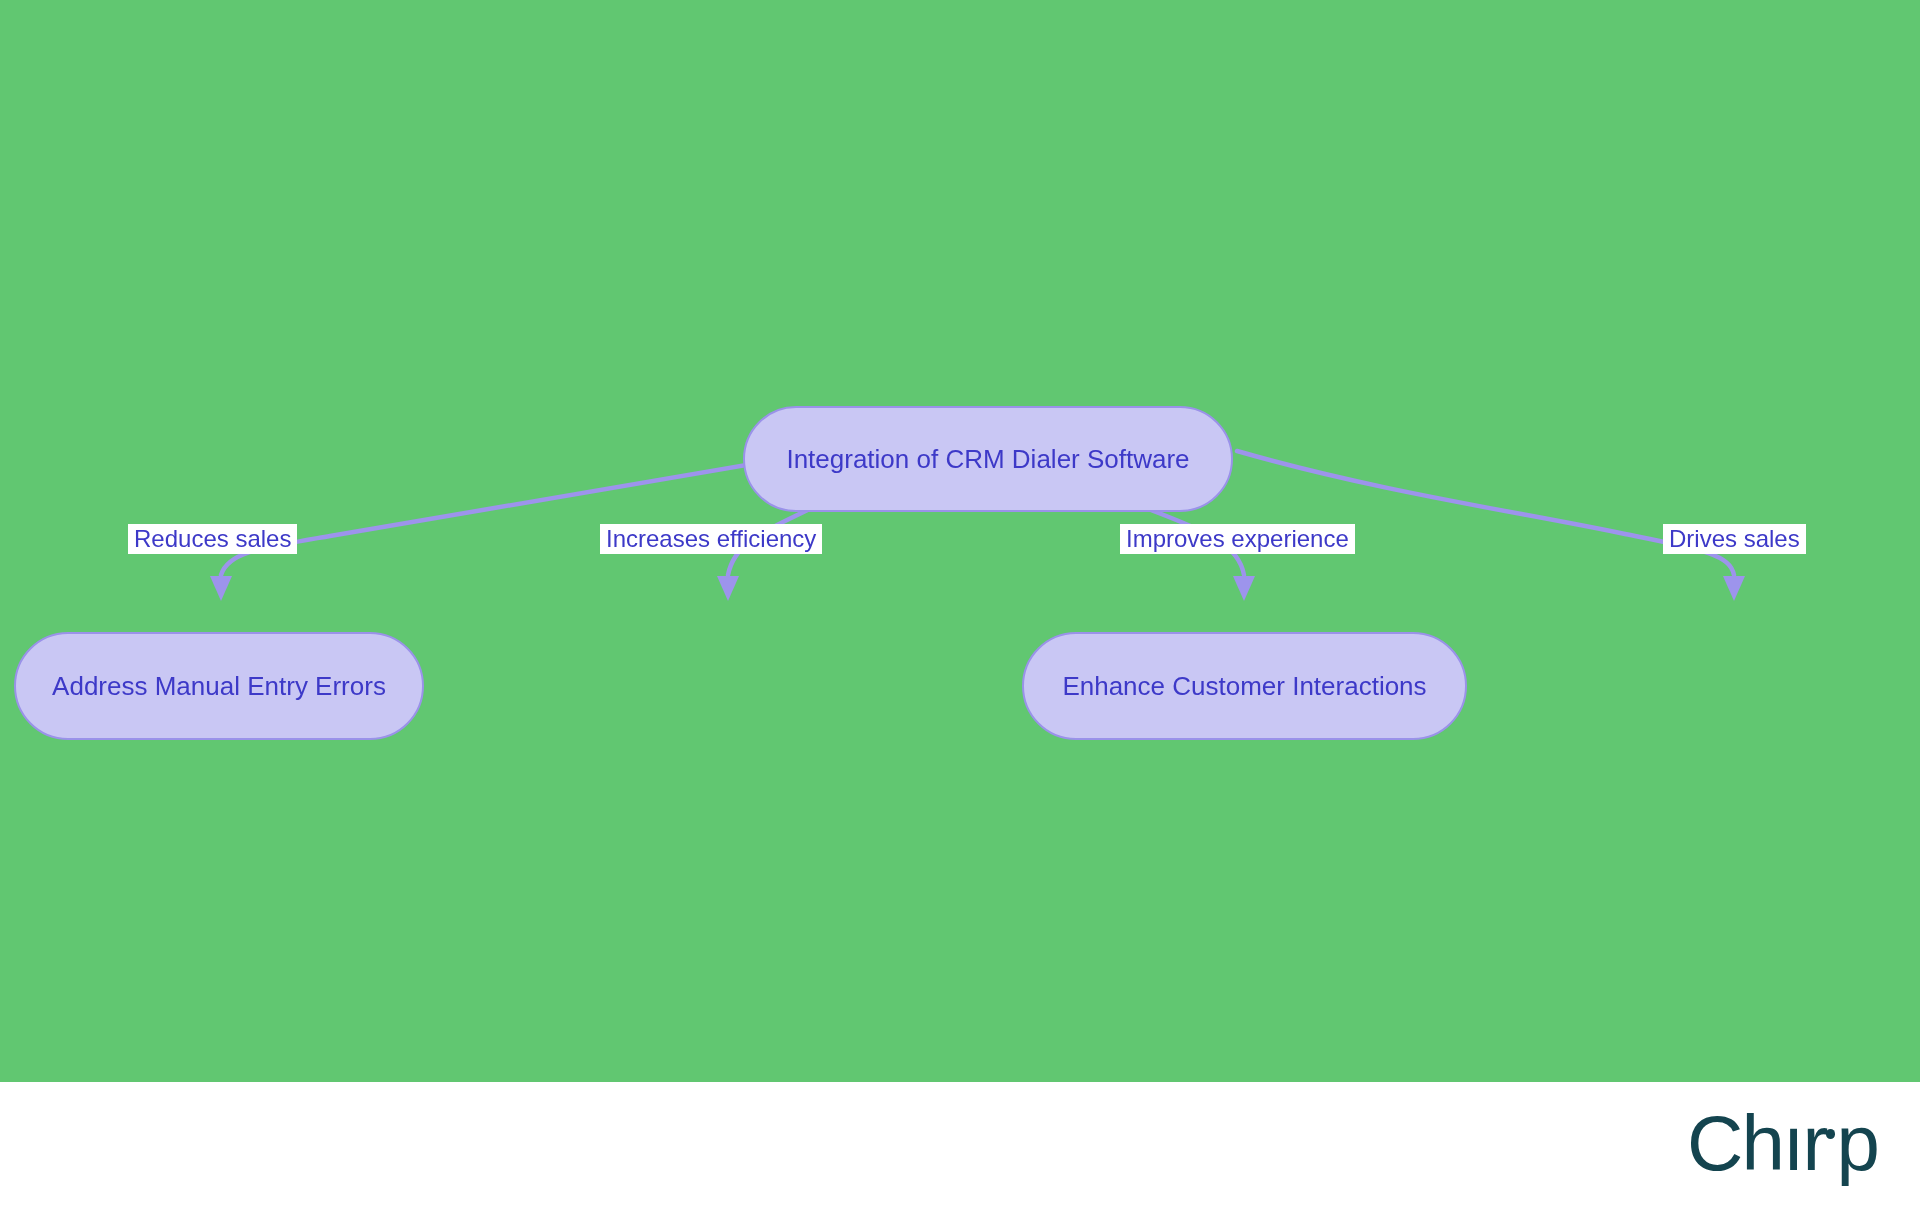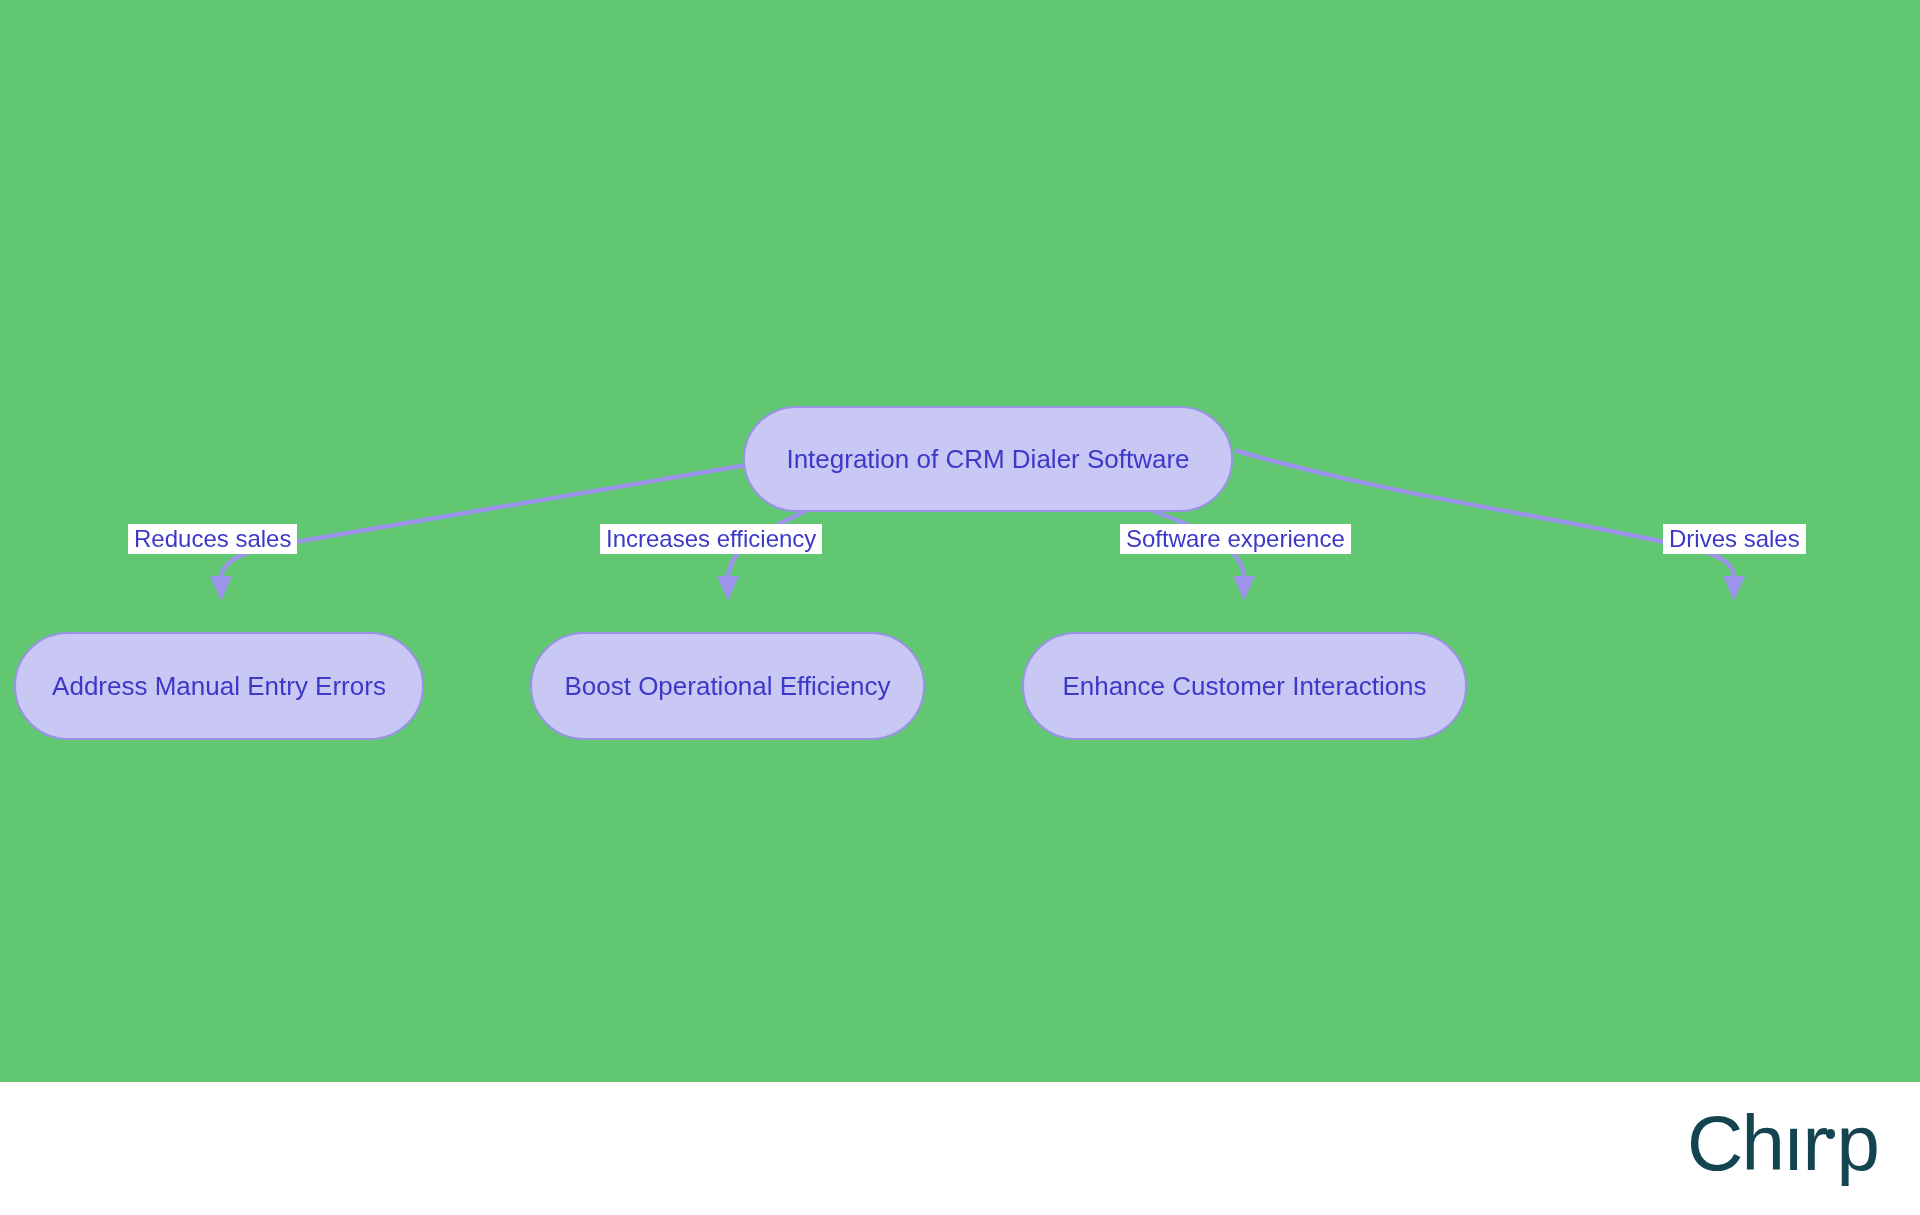--- a/index.html
+++ b/index.html
@@ -88,27 +88,26 @@
     <path d="M 1085 478 C 1150 520 1236 526 1244 575" fill="none" stroke="var(--connector)" stroke-width="4.5" stroke-linecap="round"></path>
     <path d="M 1237 451 C 1380 492 1520 512 1625 534 C 1700 549 1730 554 1734 575" fill="none" stroke="var(--connector)" stroke-width="4.5" stroke-linecap="round"></path>
     <polygon points="210,576 232,576 221,601" fill="var(--connector)"></polygon>
     <polygon points="717,576 739,576 728,601" fill="var(--connector)"></polygon>
     <polygon points="1233,576 1255,576 1244,601" fill="var(--connector)"></polygon>
     <polygon points="1723,576 1745,576 1734,601" fill="var(--connector)"></polygon>
   </svg>
 
   <div class="edge-label" style="left:128px">Reduces sales</div>
   <div class="edge-label" style="left:600px">Increases efficiency</div>
-  <div class="edge-label" style="left:1120px">Software experience</div>
+  <div class="edge-label" style="left:1120px">Improves experience</div>
   <div class="edge-label" style="left:1663px">Drives sales</div>
 
   <div class="node root">Integration of CRM Dialer Software</div>
 
   <div class="node child" id="child-0">Address Manual Entry Errors</div>
-  <div class="node child" id="child-1">Boost Operational Efficiency</div>
   <div class="node child" id="child-2">Enhance Customer Interactions</div>
 
   <div class="footer">
     <div class="logo">
       <span>Chır</span><span class="bird-eye"></span><span>p</span>
     </div>
   </div>
 
 </div>
 

